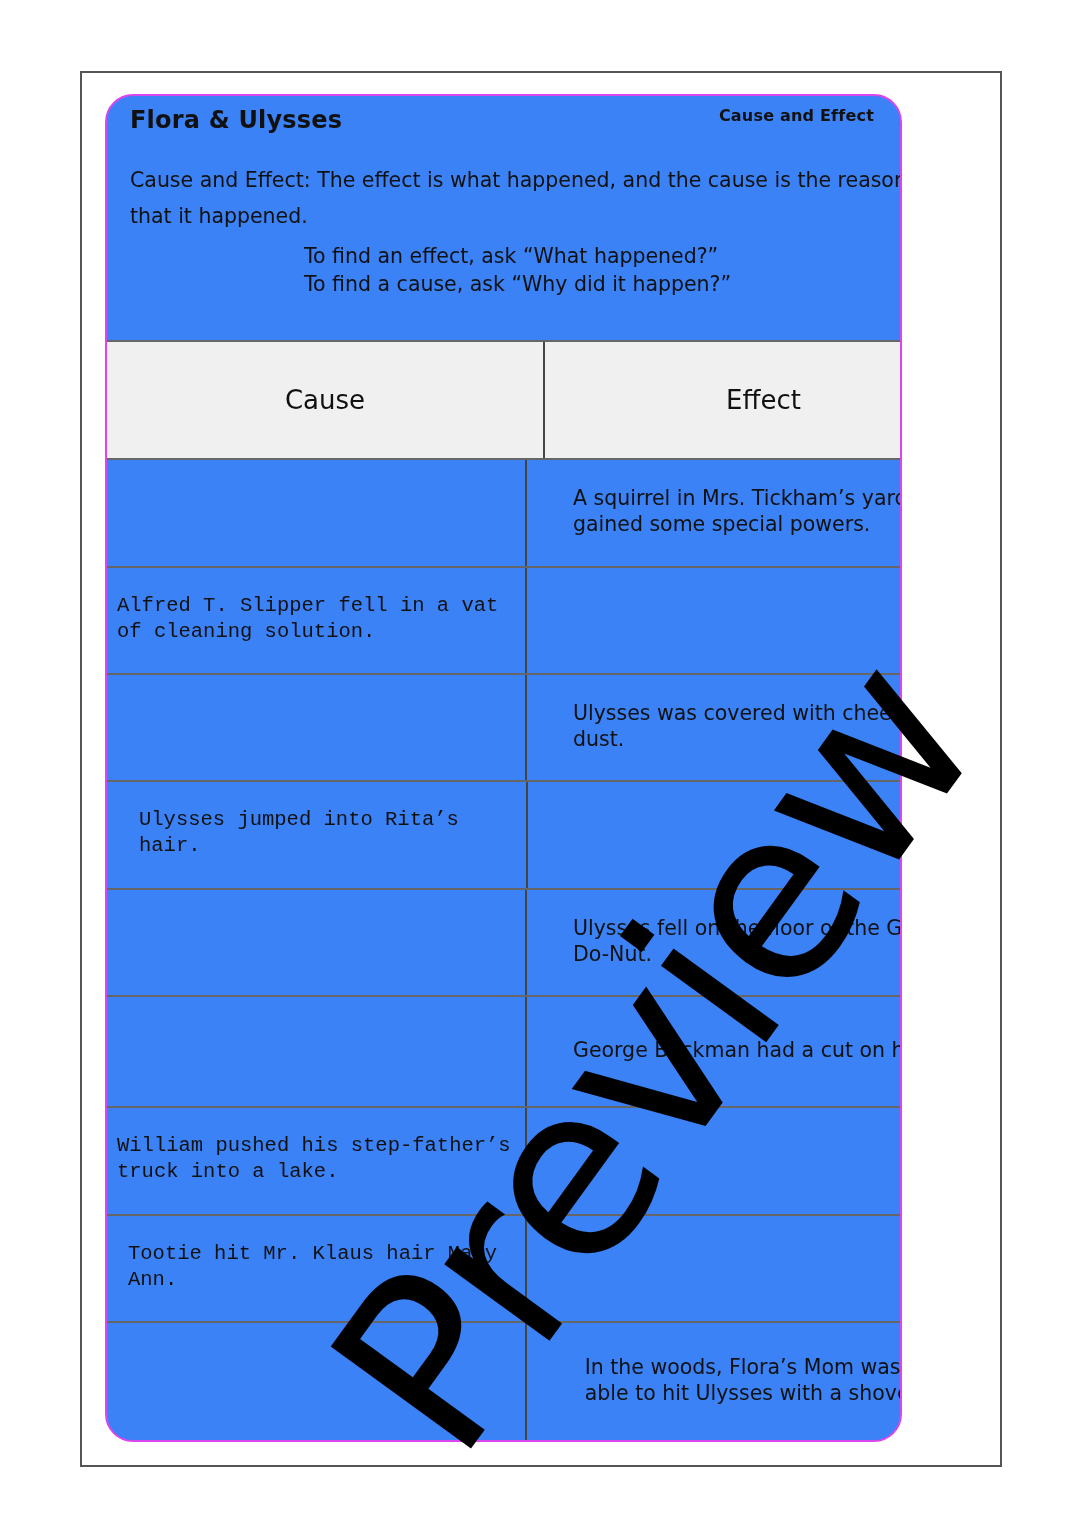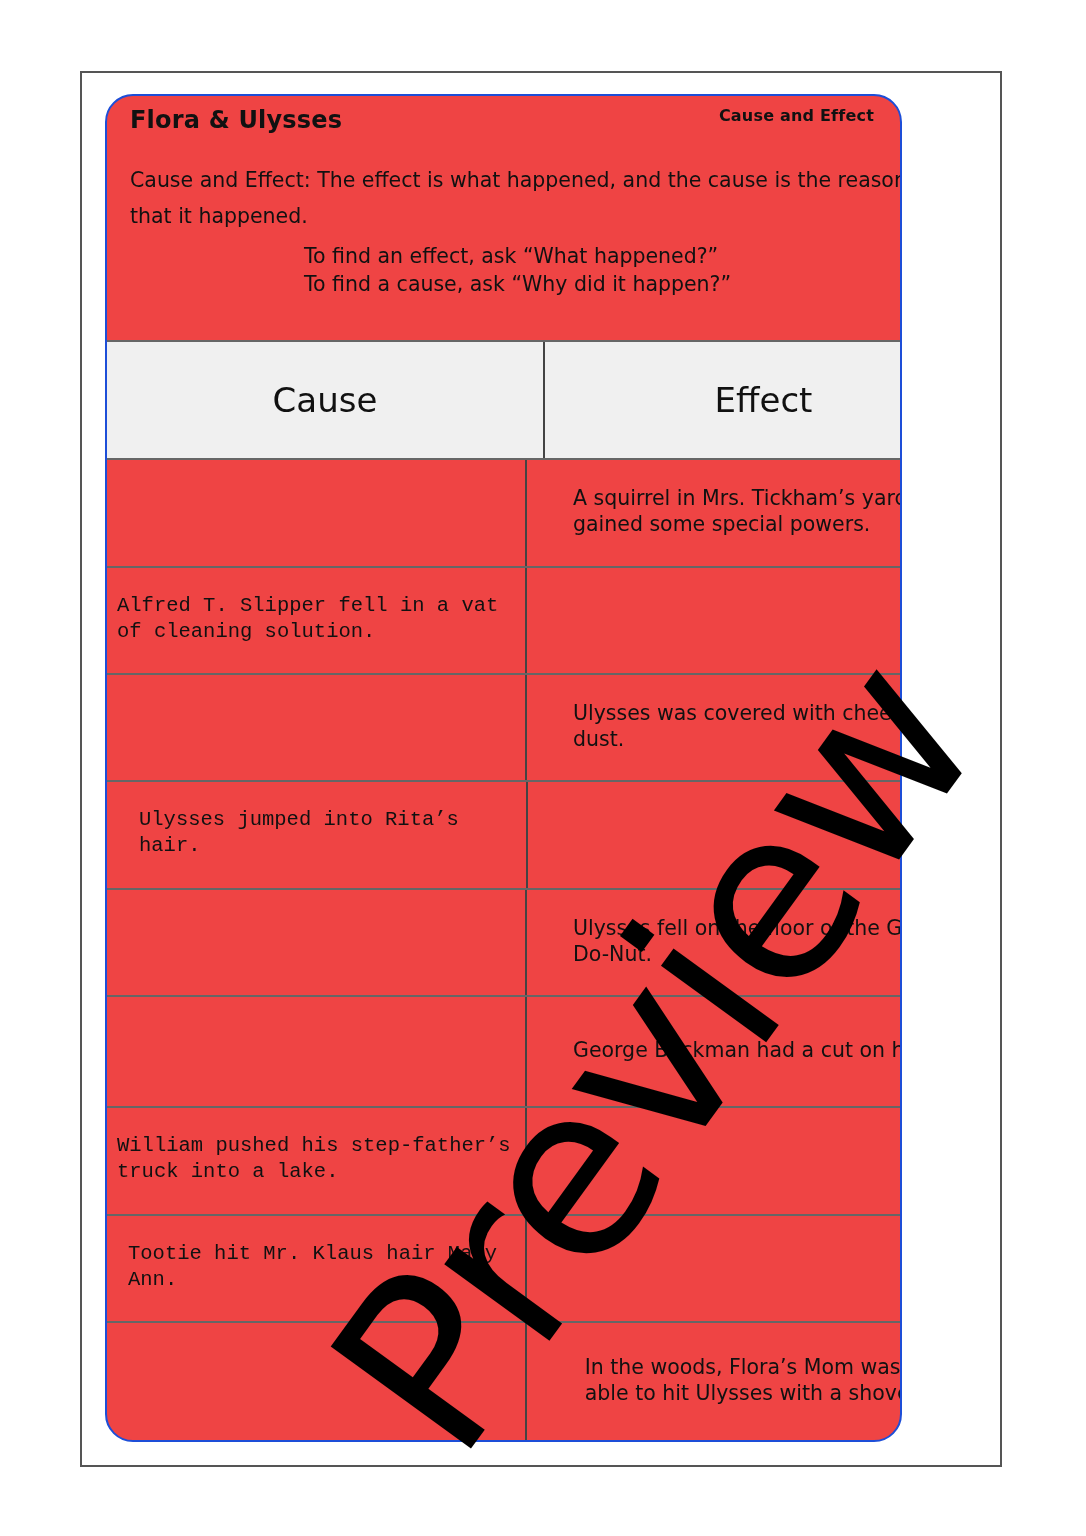--- a/index.html
+++ b/index.html
@@ -23,25 +23,25 @@
       height: 1396px;
       border: 2px solid #555555;
       box-sizing: border-box;
     }
     .card {
       position: absolute;
       left: 105px;
       top: 94px;
       width: 797px;
       height: 1348px;
-      border: 2px solid #1d4ed8;
+      border: 2px solid #d946ef;
       border-radius: 28px;
       box-sizing: border-box;
       overflow: hidden;
-      background: #ef4444;
+      background: #3b82f6;
     }
     .title-left {
       position: absolute;
       left: 23px;
       top: 10px;
       font-weight: bold;
       font-size: 24px;
       letter-spacing: 0.2px;
     }
     .title-right {
@@ -80,21 +80,21 @@
       height: 120px;
       background: #f0f0f0;
       border-top: 2px solid #666666;
       border-bottom: 2px solid #666666;
       box-sizing: border-box;
     }
     .header-cell {
       display: flex;
       align-items: center;
       justify-content: center;
-      font-size: 34px;
+      font-size: 26px;
       box-sizing: border-box;
     }
     .header-cell.cause { width: 438px; border-right: 2px solid #444444; }
     .header-cell.effect { width: 437px; }
 
     .row {
       display: flex;
       border-bottom: 2px solid #666666;
       box-sizing: border-box;
     }

